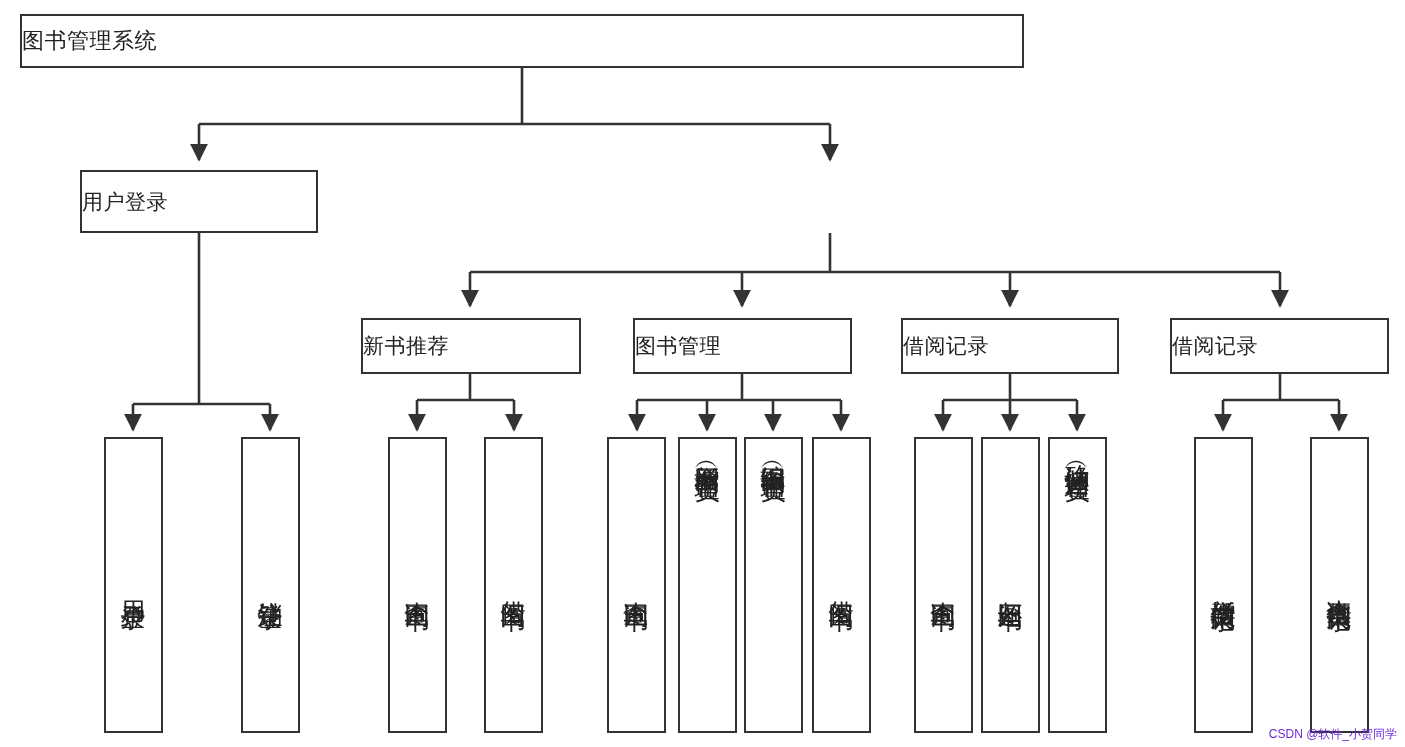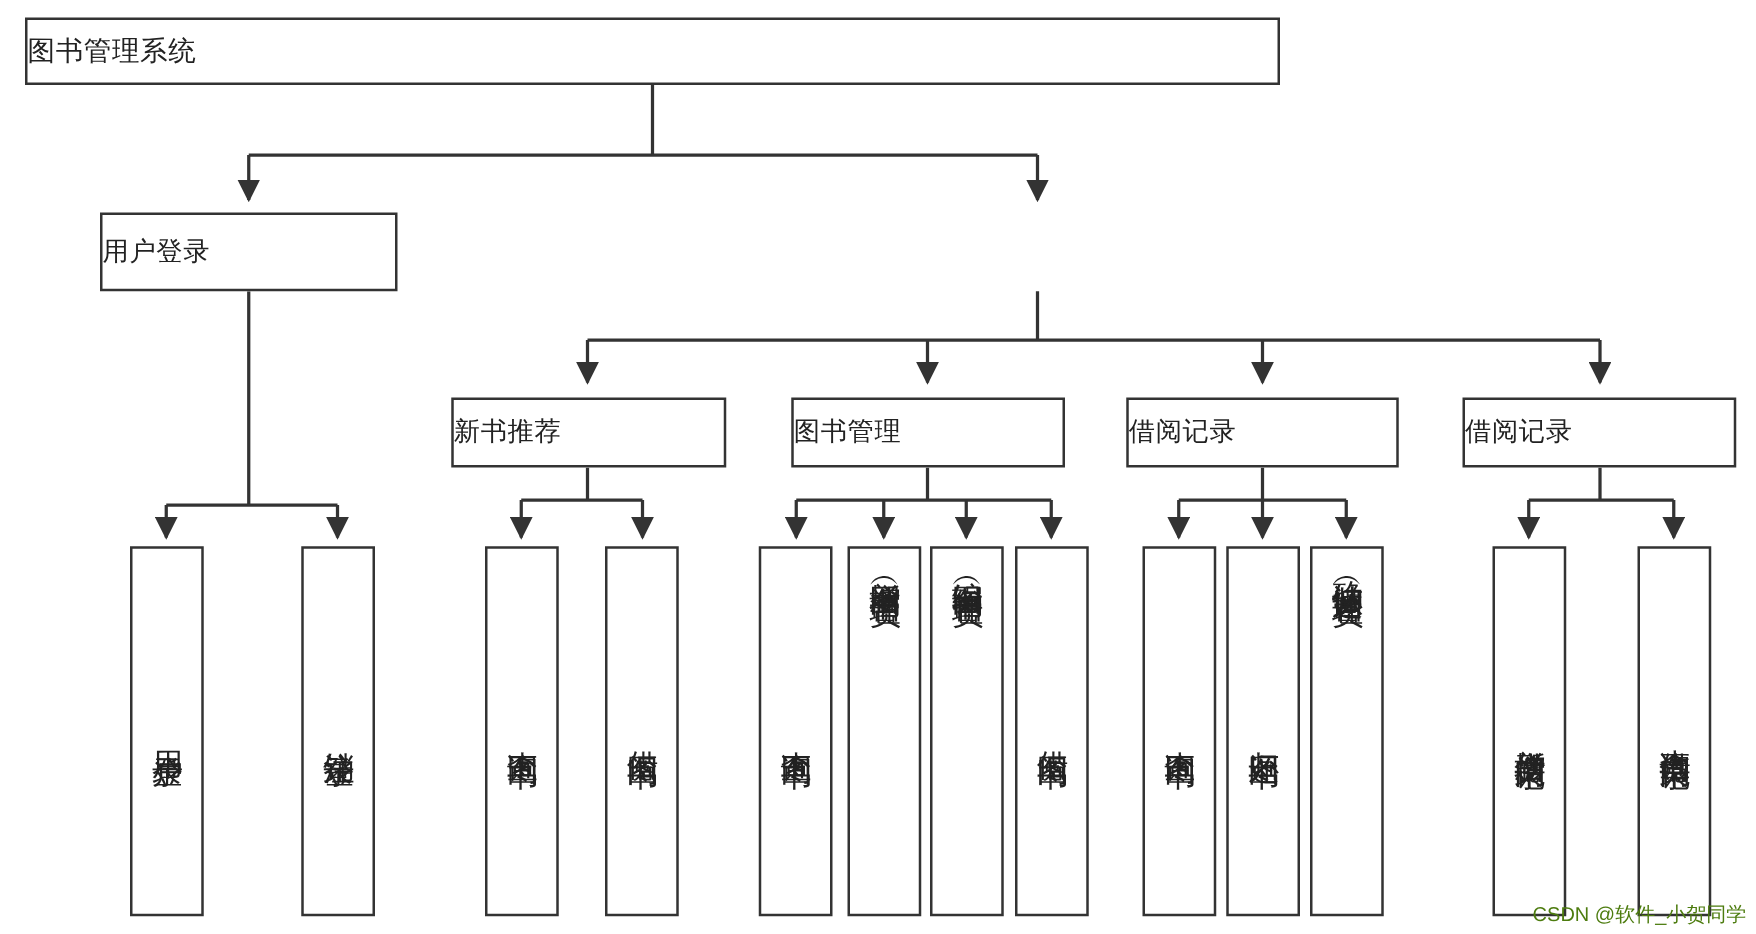--- a/index.html
+++ b/index.html
@@ -60,22 +60,22 @@
     white-space:pre;
     margin:0 auto;
   }
   
   .node.vert.center{ align-items:center; padding-top:0; }
 
   #watermark{
     position:absolute;
     right:8px;
     bottom:4px;
-    font-size:16px;
-    color:#4d7c0f;
+    font-size:12px;
+    color:#6d28d9;
     z-index:5;
     white-space:nowrap;
     user-select:none;
   }
 </style>
 </head>
 <body>
 
 <div id="canvas">
 

